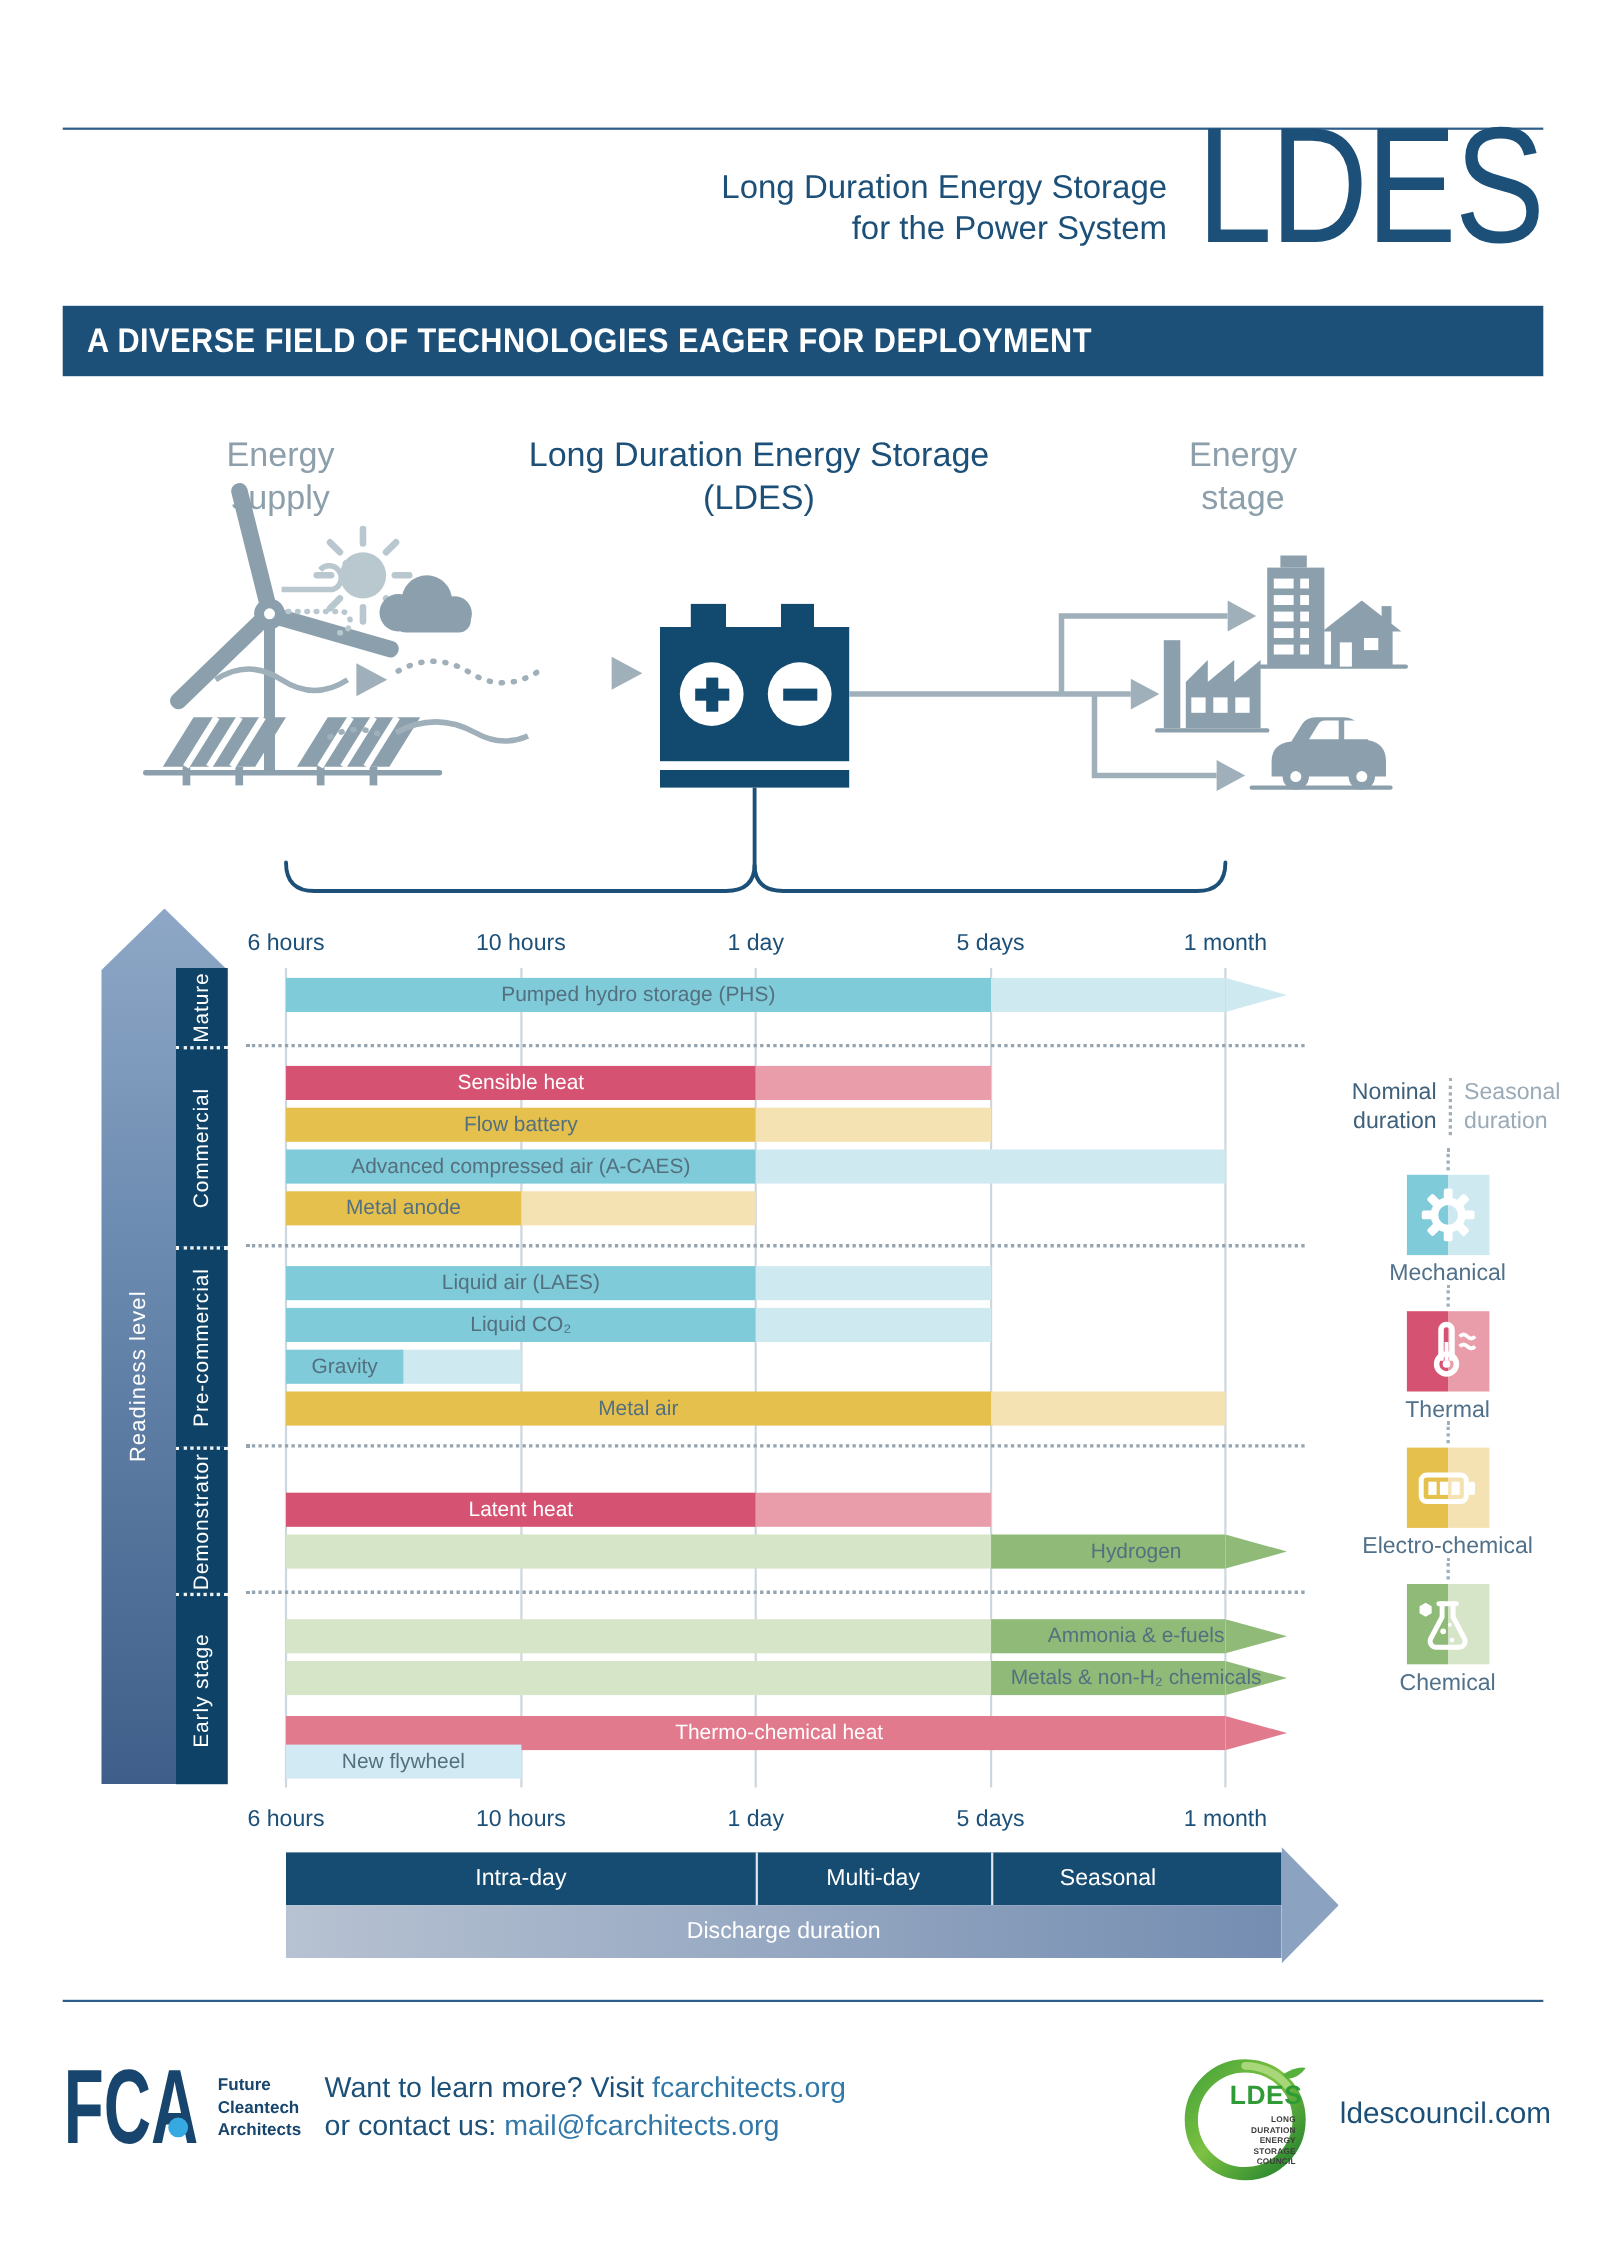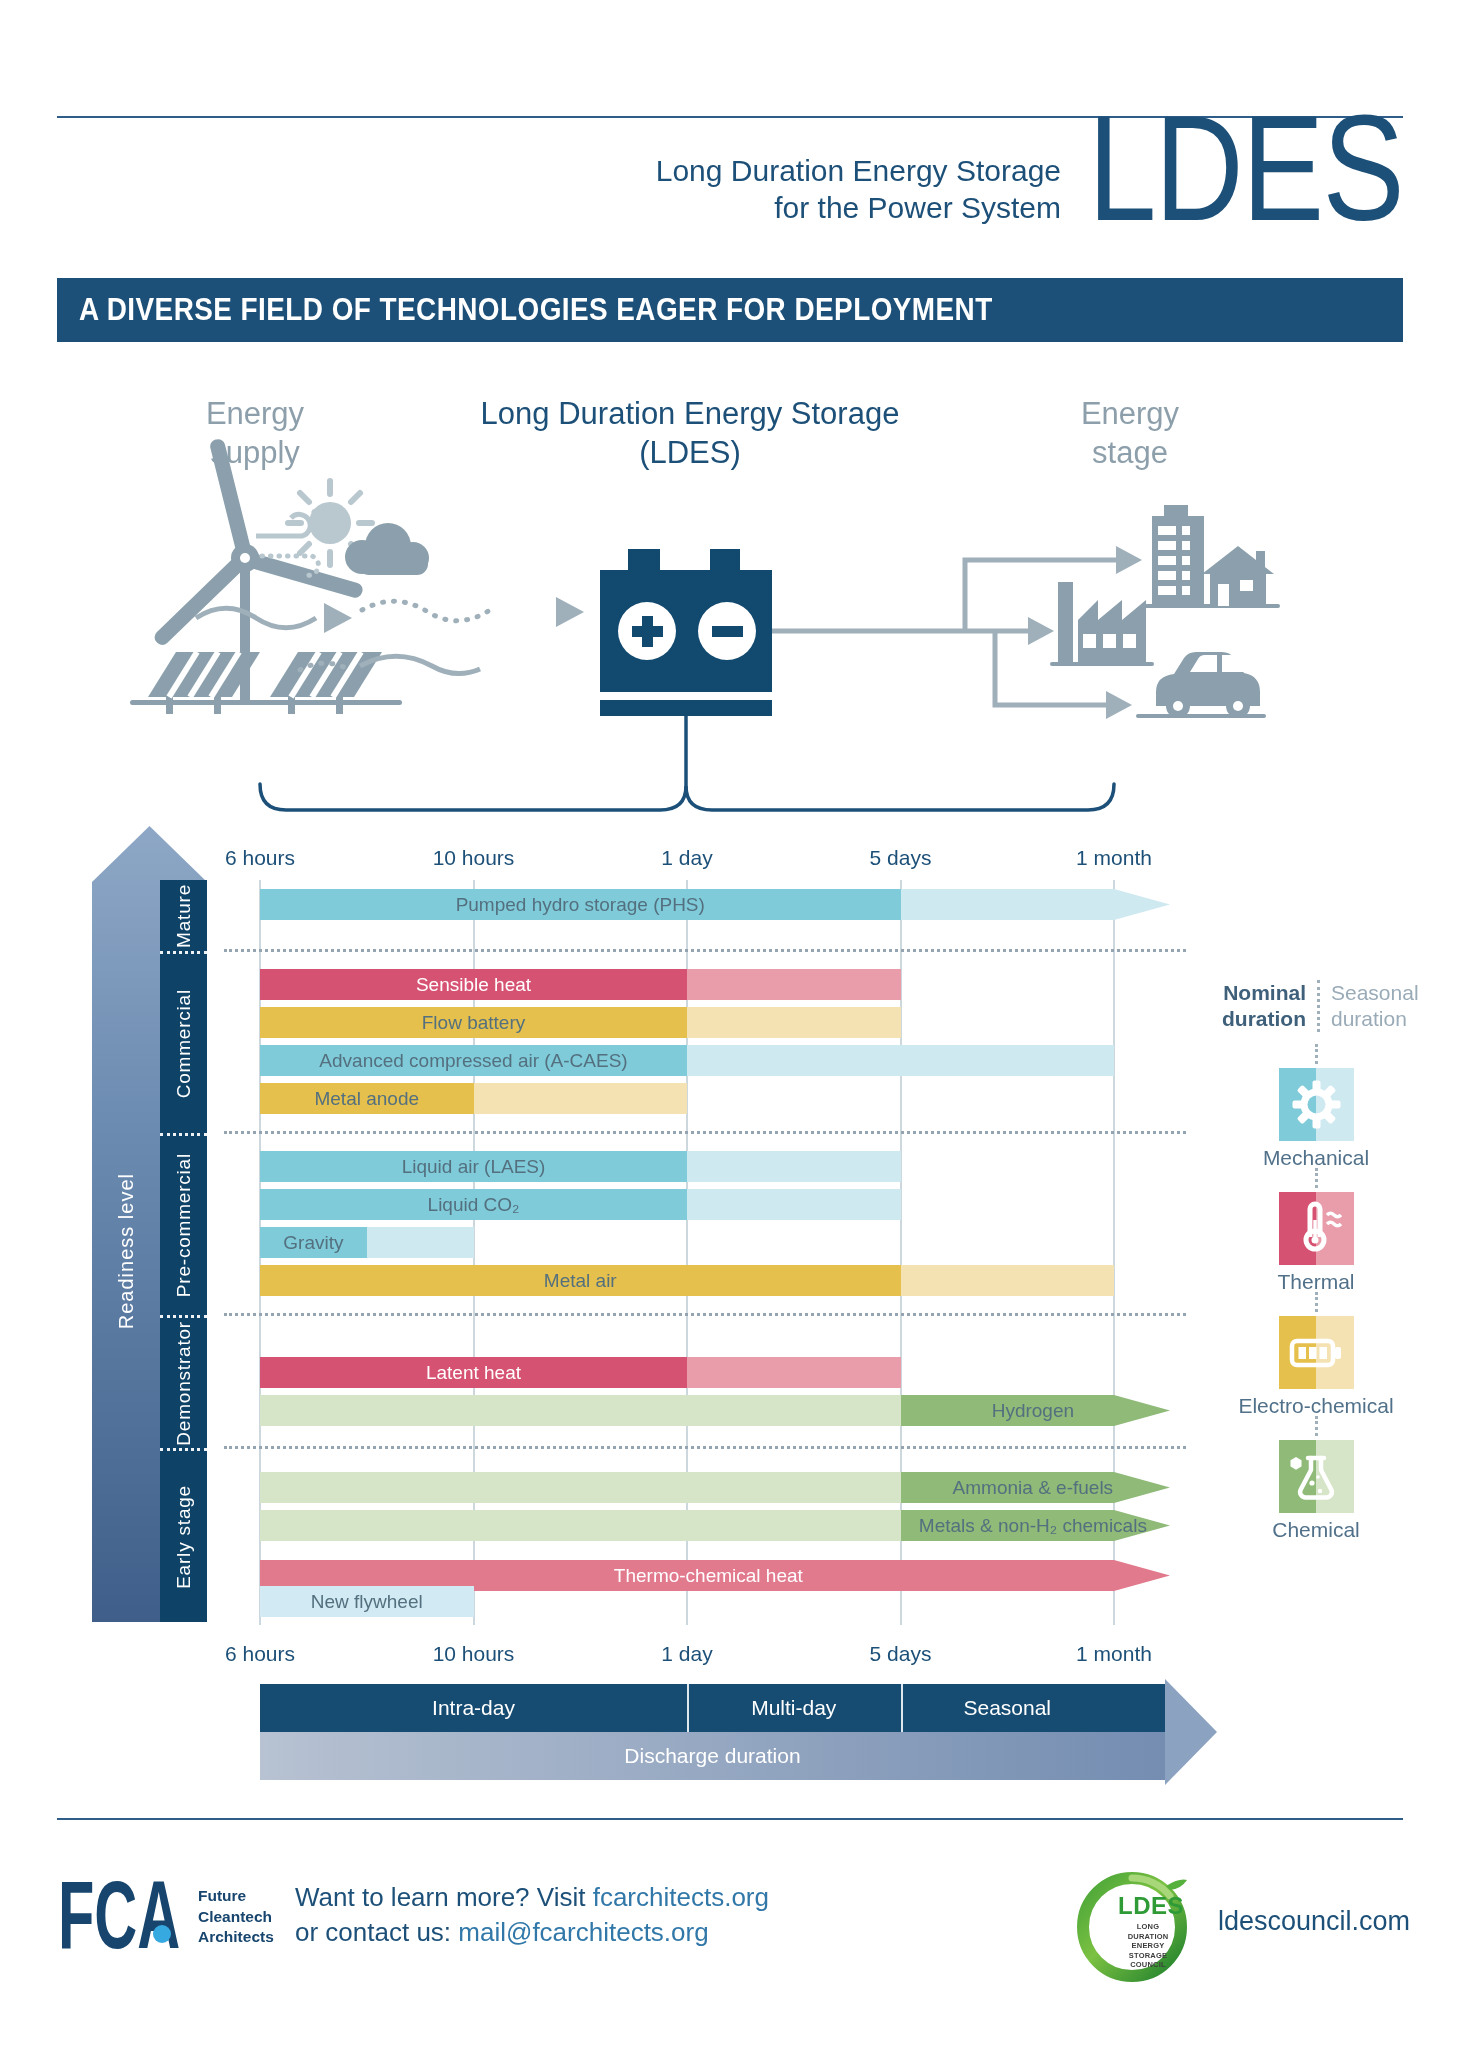--- a/index.html
+++ b/index.html
@@ -42,21 +42,21 @@
   .sep{position:absolute;left:224px;width:962px;height:0;border-top:3px dotted #94a4b0;}
   .bar-row{position:absolute;height:31px;}
   .bar-seg{position:absolute;top:0;height:100%;}
   .bar-tip{position:absolute;top:0;height:100%;clip-path:polygon(0 0,100% 50%,0 100%);}
   .bar-label{position:absolute;top:0;height:100%;transform:translateX(-50%);
     display:flex;align-items:center;font-size:19px;color:#54707f;white-space:nowrap;}
   .bar-label.light{color:#ffffff;}
   
   .legend-dur{position:absolute;left:1198px;top:980px;display:flex;align-items:stretch;
     font-size:21px;line-height:26px;z-index:2;}
-  .legend-dur .nom{width:108px;text-align:right;color:#3f607a;font-weight:bold;}
+  .legend-dur .nom{width:108px;text-align:right;color:#3f607a;}
   .legend-dur .div{border-left:3px dotted #9fb0ba;margin:0 11px;}
   .legend-dur .pos{width:120px;text-align:left;color:#9aabb8;}
   #legend-icons{position:absolute;left:0;top:0;width:1463px;height:2048px;z-index:2;}
   .lconn{position:absolute;left:1315px;height:20px;border-left:3px dotted #9fb0ba;}
   .licon{position:absolute;left:1279px;width:75px;height:73px;}
   .licon svg{display:block;}
   .llabel{position:absolute;left:1196px;width:240px;text-align:center;font-size:21px;color:#51718a;}
   
   #duration-bands{position:absolute;left:260px;top:1684px;width:905px;height:48px;background:#164b72;z-index:1;}
   .band-label{position:absolute;top:0;height:100%;transform:translateX(-50%);
@@ -69,21 +69,21 @@
     clip-path:polygon(0 0,100% 50%,0 100%);z-index:1;}
   
   .fca{position:absolute;left:58px;top:1862px;display:flex;}
   .fca-tag{margin-left:10px;padding-top:24px;font-size:15.5px;line-height:20.5px;
     font-weight:bold;color:#17456d;}
   .foot-msg{position:absolute;left:295px;top:1880px;font-size:26px;line-height:35px;color:#1d5078;}
   .foot-msg .lnk{color:#3178a9;}
   .ldes-ring{position:absolute;left:1070px;top:1864px;}
   .ldes-ring-text{position:absolute;left:1118px;top:1892px;width:60px;}
   .ldes-ring-text .m{font-size:24px;font-weight:bold;color:#2f9b37;letter-spacing:.5px;}
-  .ldes-ring-text .s{margin-top:2px;text-align:center;font-size:7.5px;line-height:9.5px;
+  .ldes-ring-text .s{margin-top:2px;text-align:right;font-size:7.5px;line-height:9.5px;
     font-weight:bold;color:#3c3c3c;letter-spacing:.2px;}
   .ldes-site{position:absolute;left:1218px;top:1906px;font-size:27px;color:#1d5078;}
 </style>
 </head>
 <body>
 
 <div class="rule" style="top:116px;"></div>
 
 <div class="header-title">
   <div>Long Duration Energy Storage</div>

